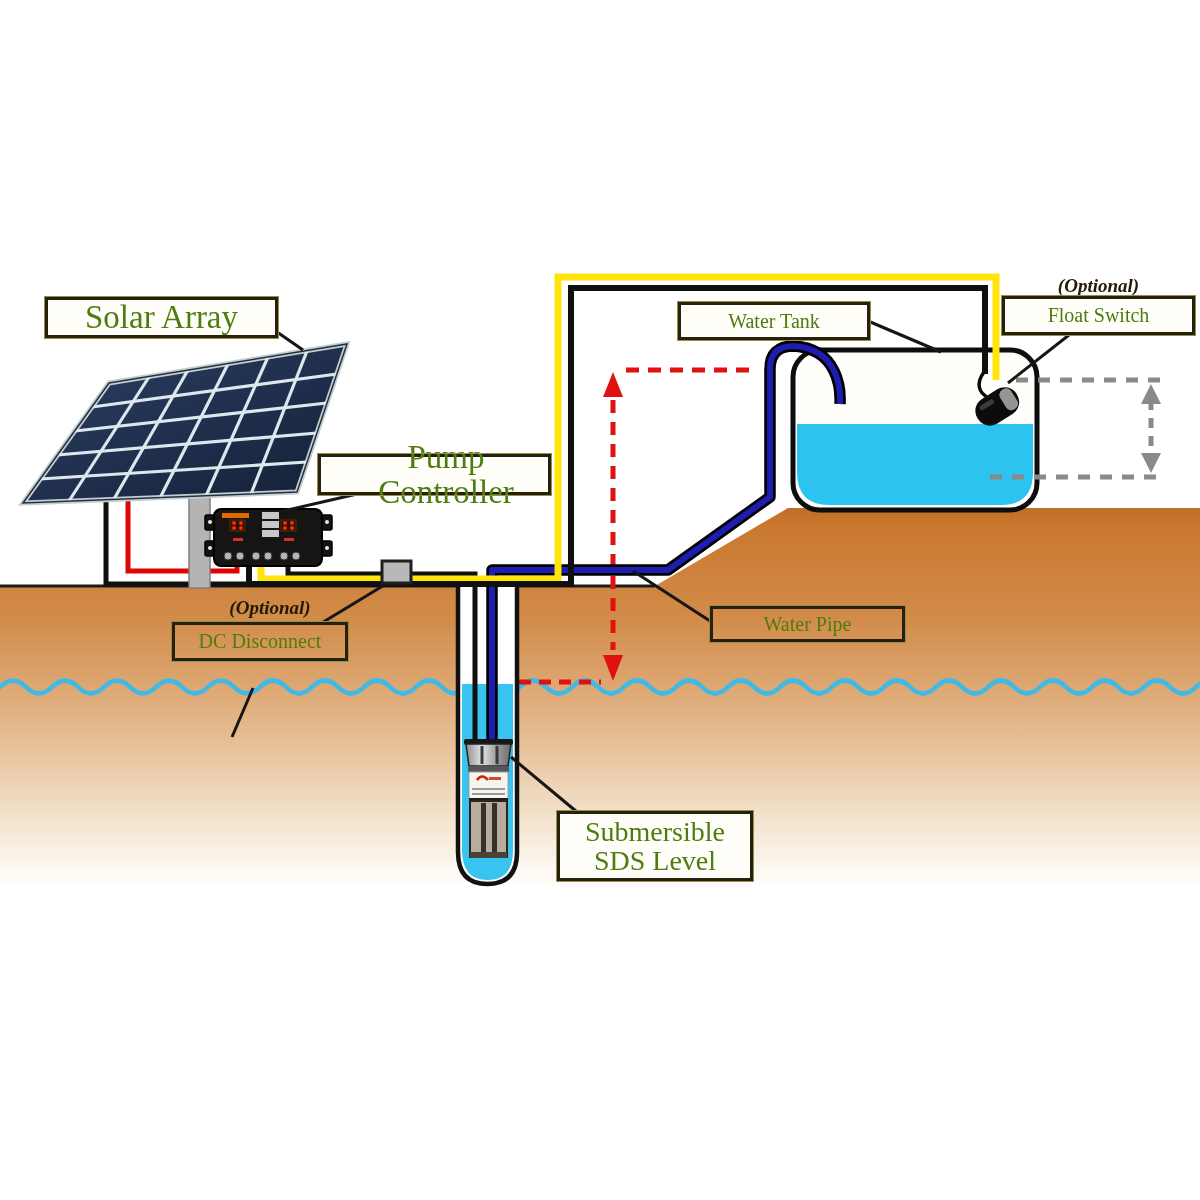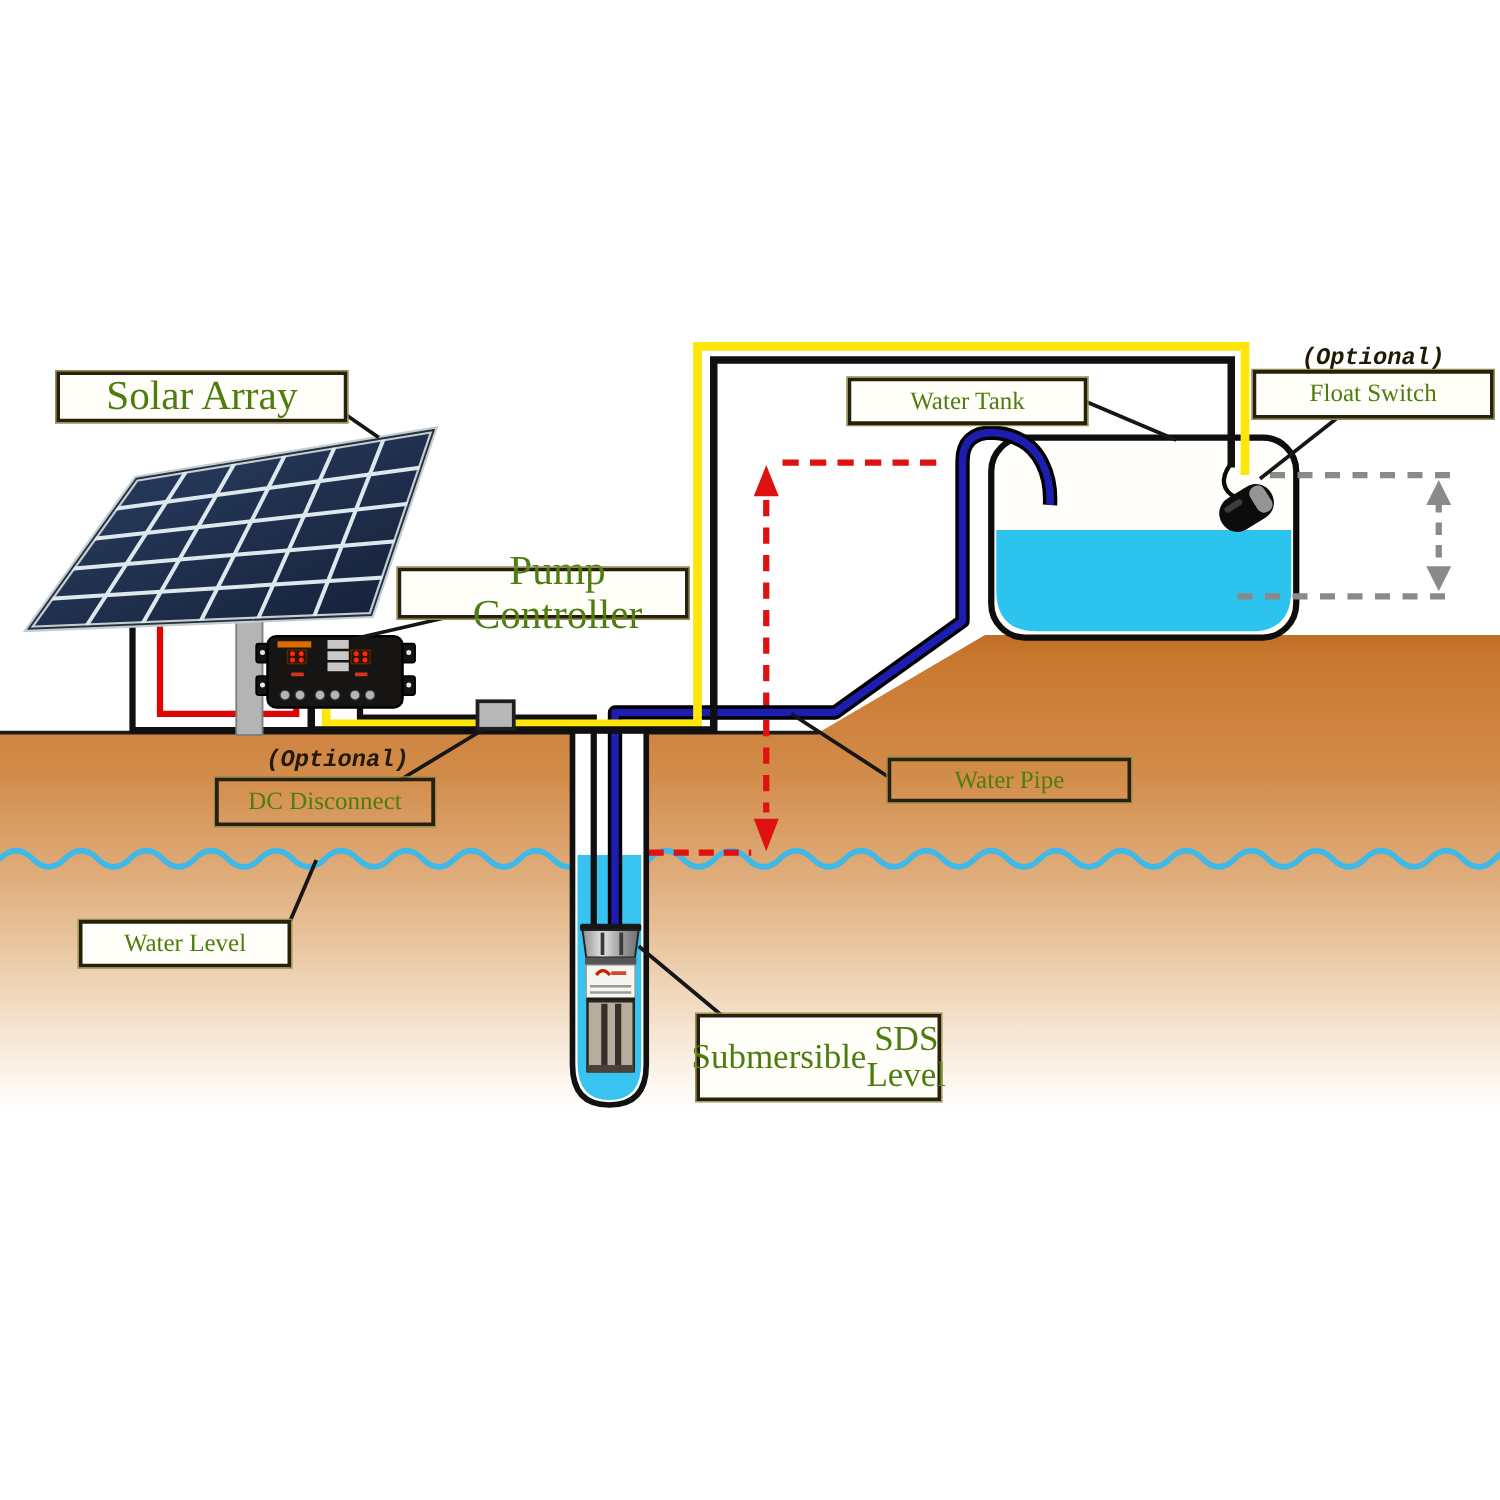--- a/index.html
+++ b/index.html
@@ -6,21 +6,21 @@
   #stage{position:relative;width:1200px;height:1200px;background:#ffffff;overflow:hidden;
          font-family:"Liberation Serif",serif;}
   #art{position:absolute;left:0;top:0;}
   .lbl{position:absolute;display:flex;align-items:center;justify-content:center;
        border:3px solid #26210c;outline:1px solid #9b8c4a;color:#4d7c0f;
        font-family:"Liberation Serif",serif;line-height:1.05;text-align:center;
        box-sizing:border-box;}
   .lbl.white{background:#fffef8;}
   .lbl.clear{background:transparent;}
   .tag{position:absolute;display:flex;align-items:center;justify-content:center;
-       font-family:Liberation Mono, monospace;font-style:italic;font-weight:bold;
+       font-family:Liberation Serif, serif;font-style:italic;font-weight:bold;
        font-size:19px;color:#231a06;background:transparent;}
   .fs32{font-size:33px;}
   .fs30{font-size:20px;}
   .fs28{font-size:28px;}
 </style>
 </head>
 <body>
 
 <div id="stage">
 
@@ -206,26 +206,23 @@
   <span>Float Switch</span>
 </div>
 
 <div class="tag" style="left:172px;top:597px;width:196px;height:22px;">
   <span>(Optional)</span>
 </div>
 <div class="lbl clear fs30" style="left:172px;top:622px;width:176px;height:39px;">
   <span>DC Disconnect</span>
 </div>
 
-<div class="lbl white fs30" style="left:63px;top:736px;width:170px;height:38px;">
-  <span>Water Level</span>
-</div>
 
 <div class="lbl clear fs30" style="left:710px;top:606px;width:195px;height:36px;">
   <span>Water Pipe</span>
 </div>
 
-<div class="lbl white fs28" style="left:557px;top:811px;width:196px;height:70px;flex-direction:row;">
+<div class="lbl white fs28" style="left:557px;top:811px;width:196px;height:70px;flex-direction:column;">
   <span>Submersible</span>
   <span>SDS Level</span>
 </div>
 
 </div>
 
 </body></html>

